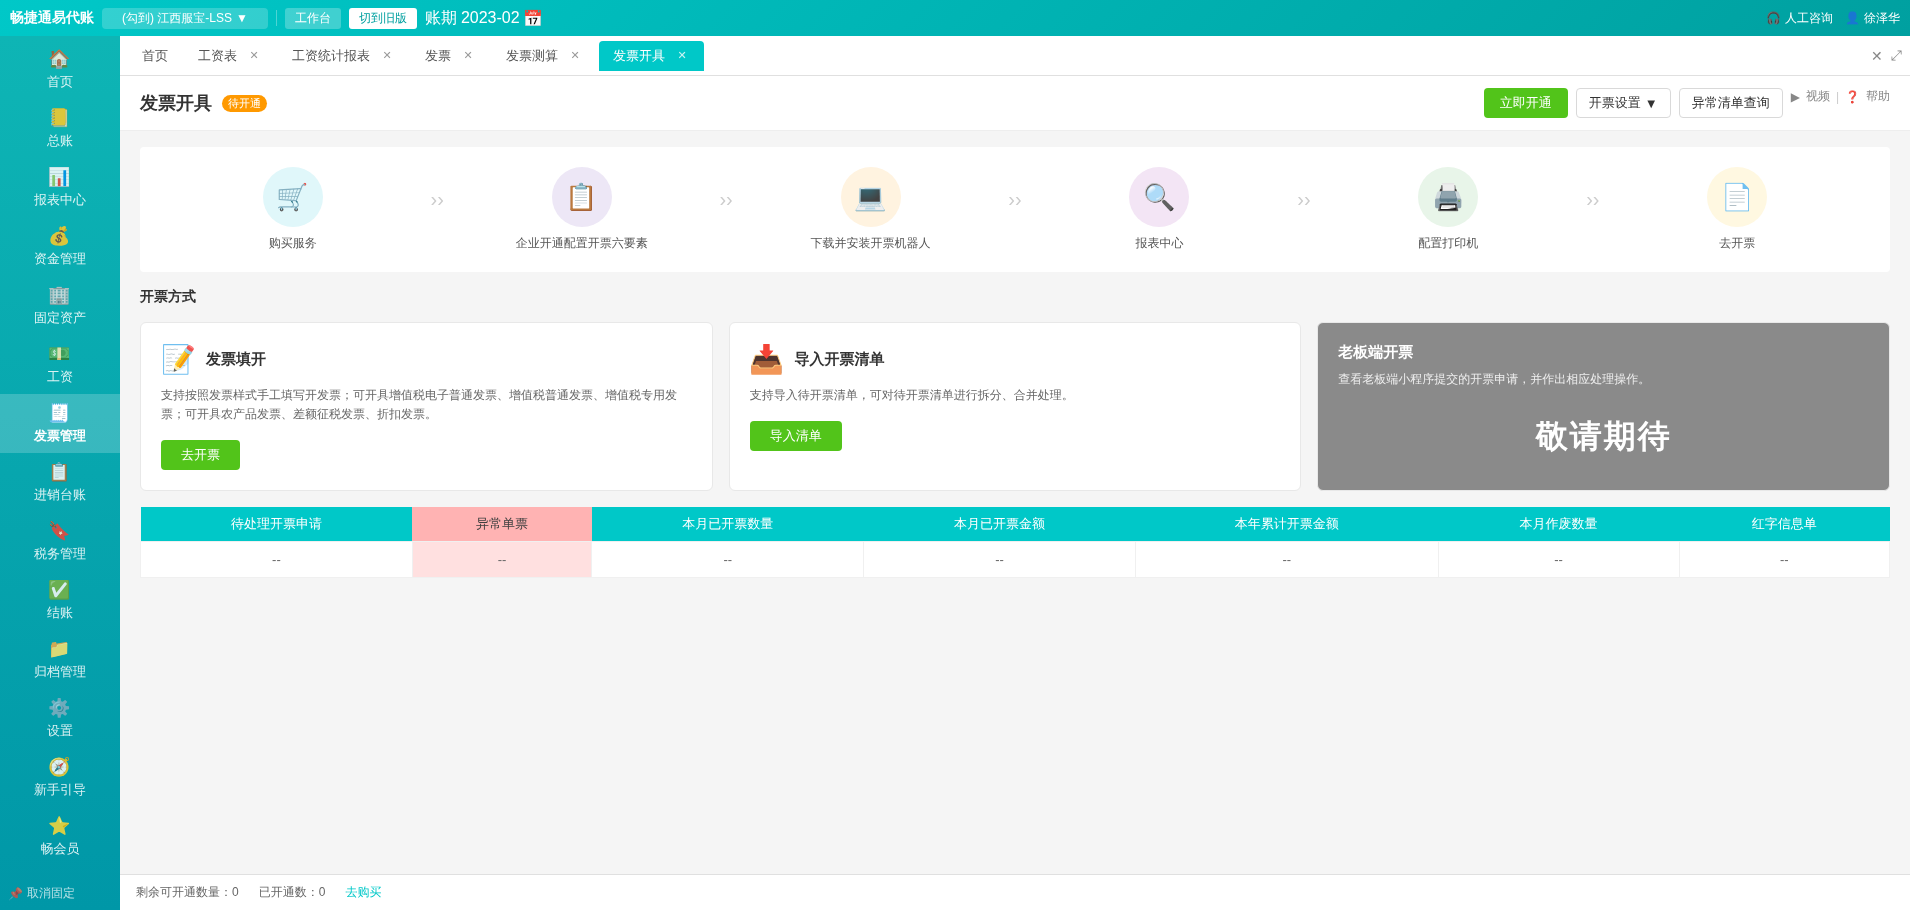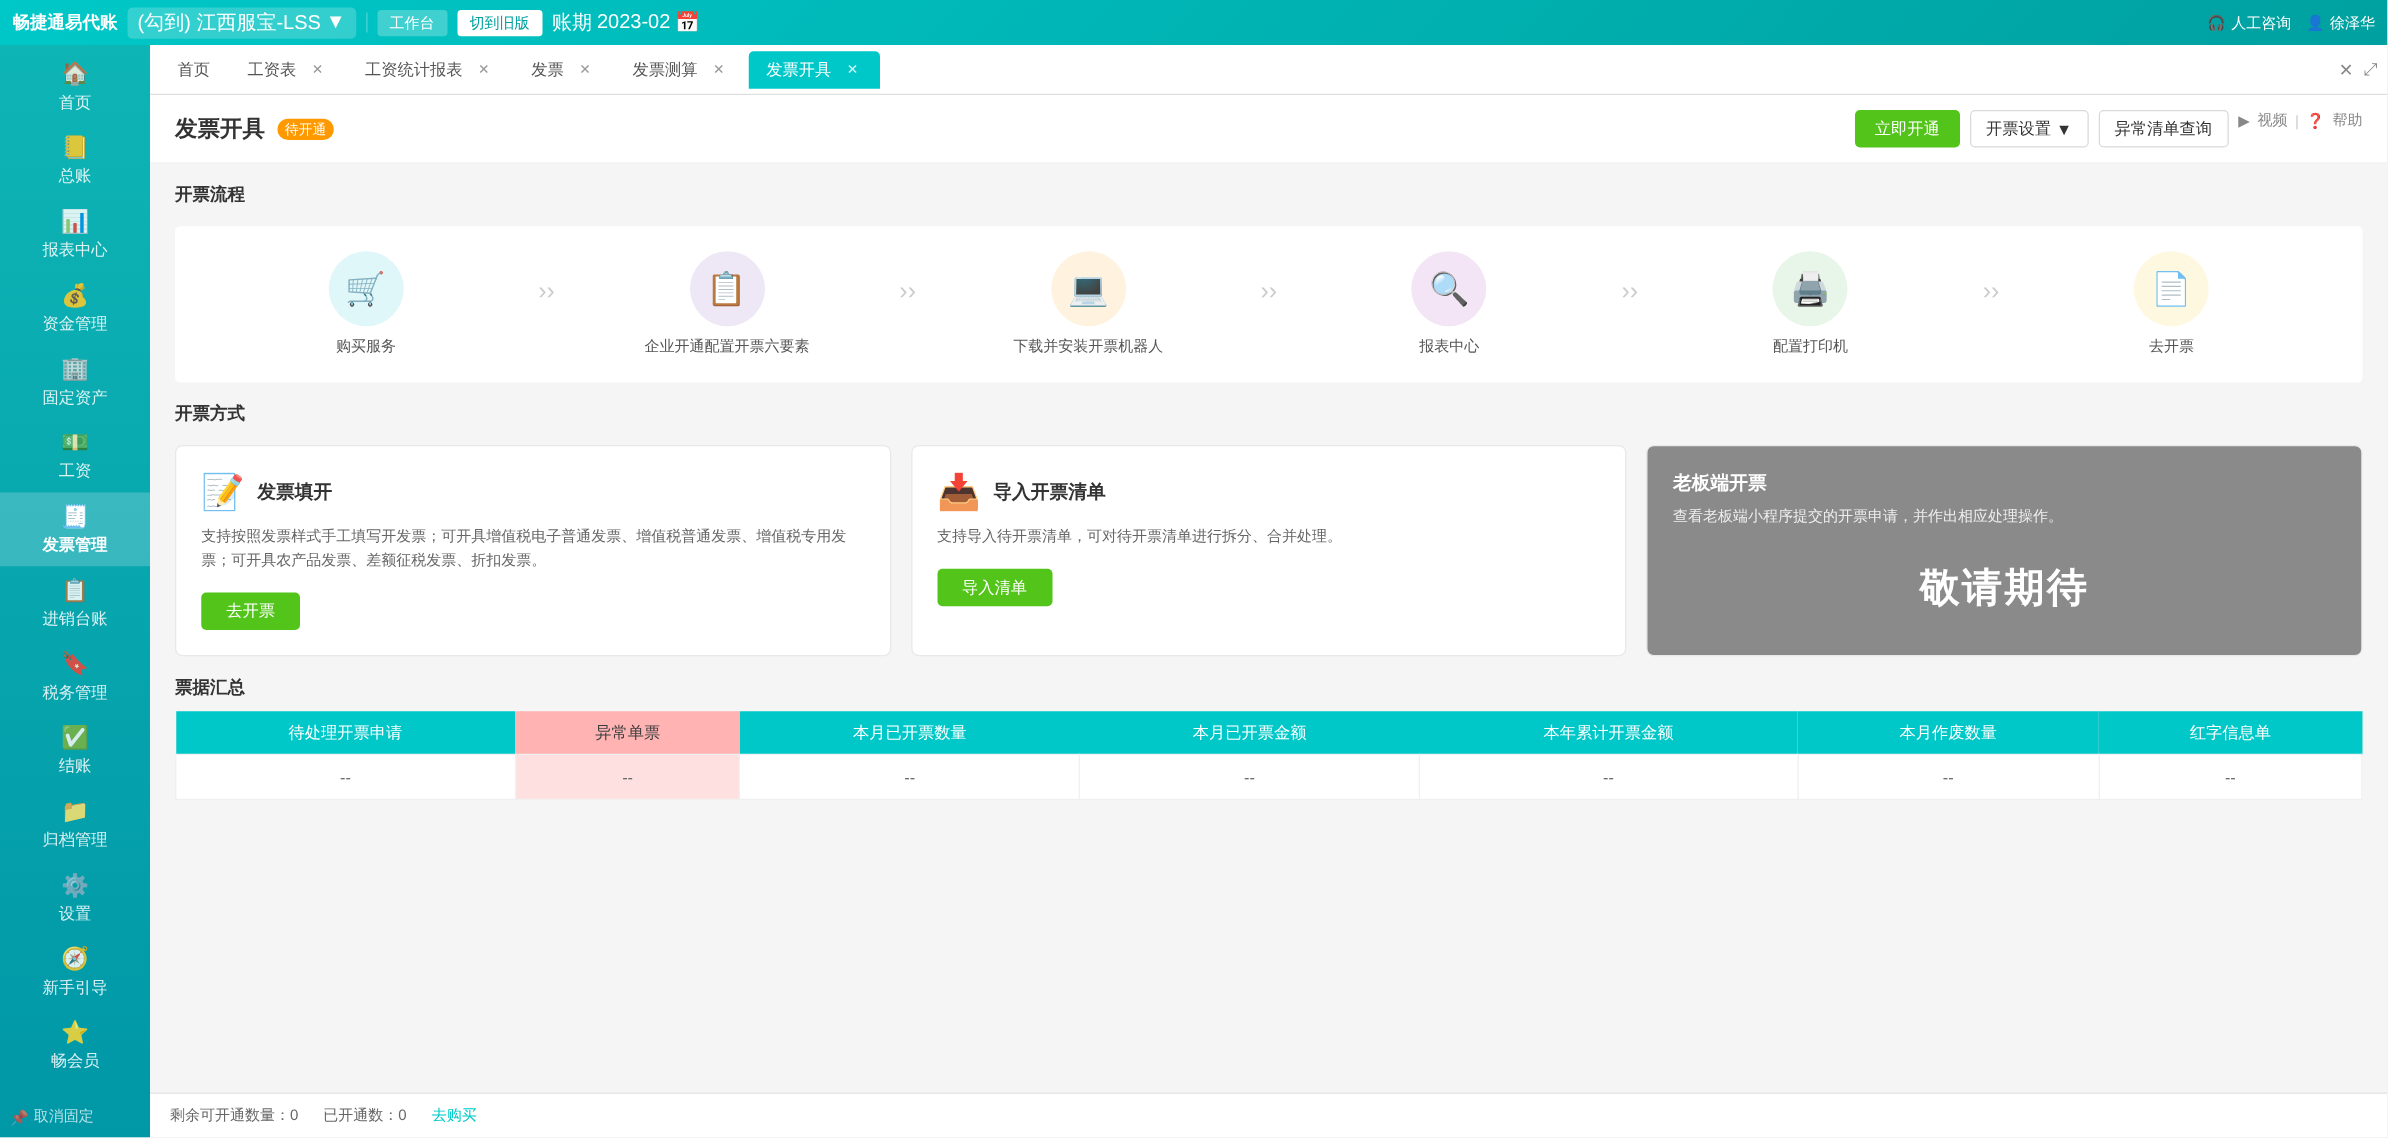--- a/index.html
+++ b/index.html
@@ -13,22 +13,22 @@
       align-items: center;
       padding: 0 10px;
       color: white;
       justify-content: space-between;
     }
     .top-bar-left { display: flex; align-items: center; gap: 8px; }
     .top-bar-logo { font-size: 14px; font-weight: bold; color: white; }
     .top-bar-company {
       background: rgba(255,255,255,0.2);
       border-radius: 4px;
-      padding: 2px 8px;
-      font-size: 16px;
+      padding: 2px 20px;
+      font-size: 12px;
       display: flex; align-items: center; gap: 4px;
       cursor: pointer;
     }
     .top-bar-btn {
       background: rgba(255,255,255,0.25);
       border: none;
       border-radius: 3px;
       color: white;
       padding: 2px 10px;
       font-size: 12px;
@@ -417,21 +417,20 @@
             <span>▶</span>
             <span>视频</span>
             <span style="color:#ccc;">|</span>
             <span>❓</span>
             <span>帮助</span>
           </div>
         </div>
       </div>
 
       <div class="section">
-        <div class="section-title">开票流程</div>
         <div class="workflow-steps">
 
           <div class="workflow-step">
             <div class="step-circle" style="background:#e0f7fa;">
               <span style="font-size:26px;">🛒</span>
             </div>
             <span class="step-label">购买服务</span>
           </div>
           <div class="workflow-arrow">›› </div>
 
@@ -504,21 +503,20 @@
             <div class="gray-overlay-title">老板端开票</div>
             <div class="gray-overlay-desc">查看老板端小程序提交的开票申请，并作出相应处理操作。</div>
           </div>
           <div style="display:flex; justify-content:center; align-items:center; flex:1; padding-top:10px;">
             <span style="font-size:32px; font-weight:bold; color:white; letter-spacing:2px;">敬请期待</span>
           </div>
         </div>
       </div>
 
       <div class="summary-section">
-        <div class="summary-title">票据汇总</div>
         <table class="summary-table">
           <thead>
             <tr>
               <th>待处理开票申请</th>
               <th class="pink">异常单票</th>
               <th>本月已开票数量</th>
               <th>本月已开票金额</th>
               <th>本年累计开票金额</th>
               <th>本月作废数量</th>
               <th>红字信息单</th>

